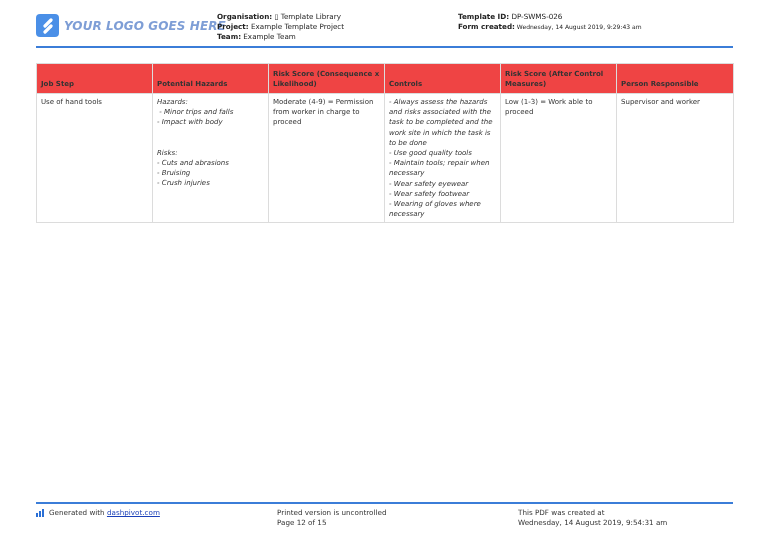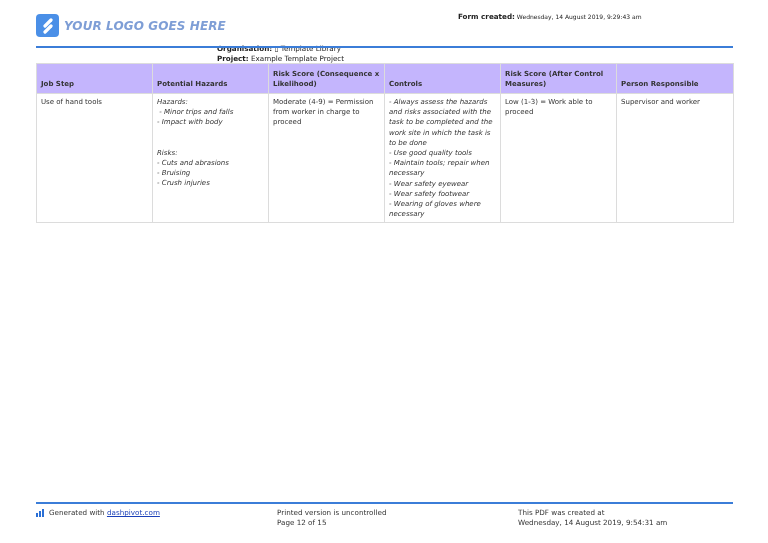--- a/index.html
+++ b/index.html
@@ -7,30 +7,30 @@
          font-family:"DejaVu Sans", sans-serif; color:#333; }
   .header { position:absolute; left:36px; top:10px; width:697px; height:36px; }
   .logo { position:absolute; left:0; top:4px; display:flex; align-items:center; }
   .logo-badge { width:23px; height:23px; border-radius:4px; background:#4a8fe7;
                 display:flex; align-items:center; justify-content:center; }
   .logo-text { margin-left:5px; font-size:12px; font-weight:bold; font-style:italic;
                color:#7e9ed6; letter-spacing:0.1px; }
   .meta { position:absolute; font-size:7.2px; line-height:10px; color:#222; }
   .meta b { font-weight:bold; }
   .meta .small { font-size:6px; }
-  .meta-left { left:181px; top:2px;margin-top:32px; }
+  .meta-left { left:181px; top:2px; }
   .meta-right { left:422px; top:2px; }
   .rule { position:absolute; left:36px; width:697px; height:2px; background:#3b7dd8; }
   .rule-top { top:46px; }
   .rule-bottom { top:502px; }
   table.hazards { position:absolute; left:36px; top:63px; width:697px;
                   border-collapse:collapse; table-layout:fixed; font-size:7px; }
   table.hazards th, table.hazards td { border:1px solid #dcdcdc; vertical-align:top;
                   padding:3px 3px 3px 4px; text-align:left; line-height:10.2px; }
-  table.hazards th { background:#c4b5fd; font-weight:bold; color:#333;
+  table.hazards th { background:#ef4444; font-weight:bold; color:#333;
                      vertical-align:bottom; height:22px; padding-bottom:4px; }
   table.hazards td { height:121px; color:#333; }
   .cell-line { display:block; white-space:pre-wrap;font-style:italic; }
   .gap { height:20px; }
   .footer { position:absolute; top:508px; font-size:7.2px; line-height:10px; color:#333; }
   .footer-left { left:36px; display:flex; align-items:center;text-align:right; }
   .footer-mid { left:277px; }
   .footer-right { left:518px; }
   .bars { display:flex; align-items:flex-end; gap:1px; margin-right:5px; height:8px; }
   .bars span { width:2px; background:#2a6fd6; display:block; }
@@ -50,20 +50,21 @@
     <span class="logo-text">YOUR LOGO GOES HERE</span>
   </div>
 
   <div class="meta meta-left">
     <div><b>Organisation:</b><span> ▯ Template Library</span></div>
     <div><b>Project:</b><span> Example Template Project</span></div>
     <div><b>Team:</b><span> Example Team</span></div>
   </div>
 
   <div class="meta meta-right">
+    <div><b>Template ID:</b><span> DP-SWMS-026</span></div>
     <div><b>Form created:</b><span class="small"> Wednesday, 14 August 2019, 9:29:43 am</span></div>
   </div>
 </div>
 
 <div class="rule rule-top"></div>
 
 <table class="hazards">
   <colgroup>
     <col style="width:116px">
       <col style="width:116px">

